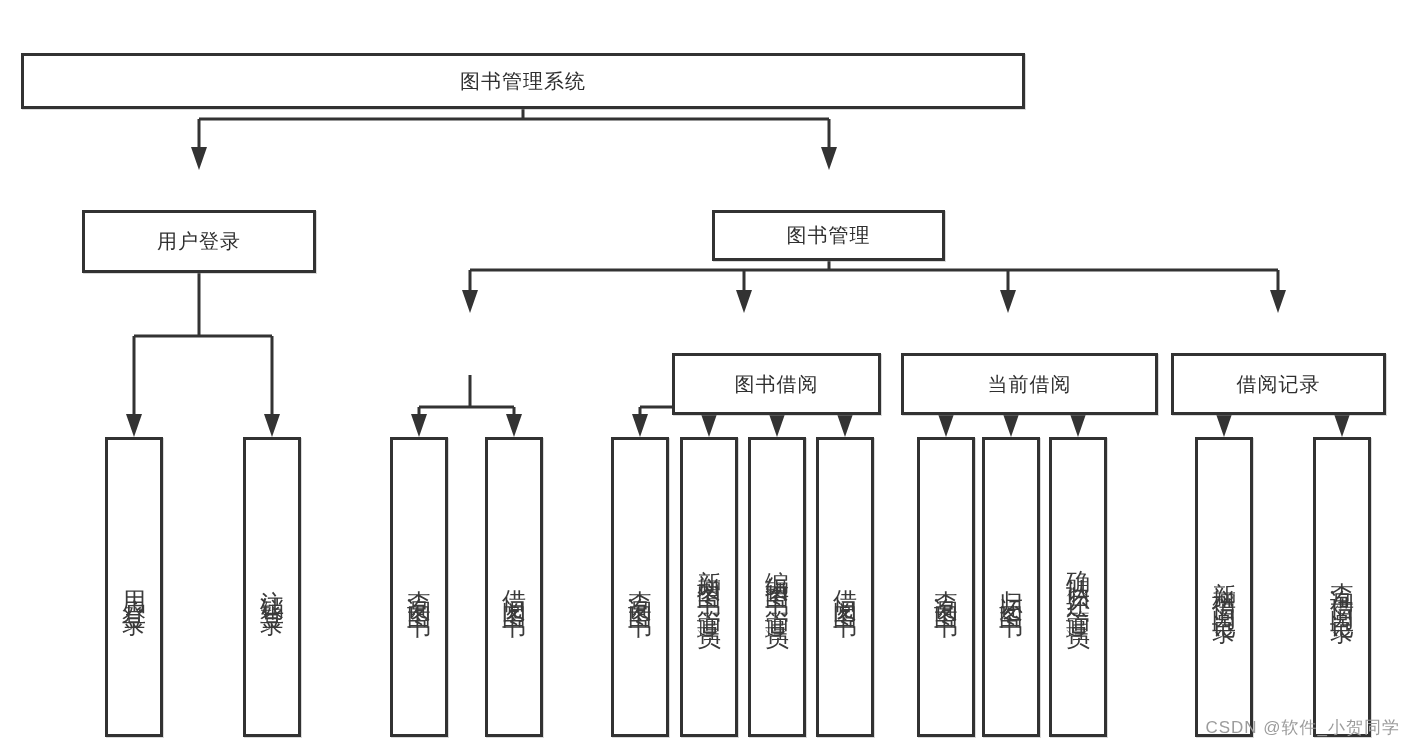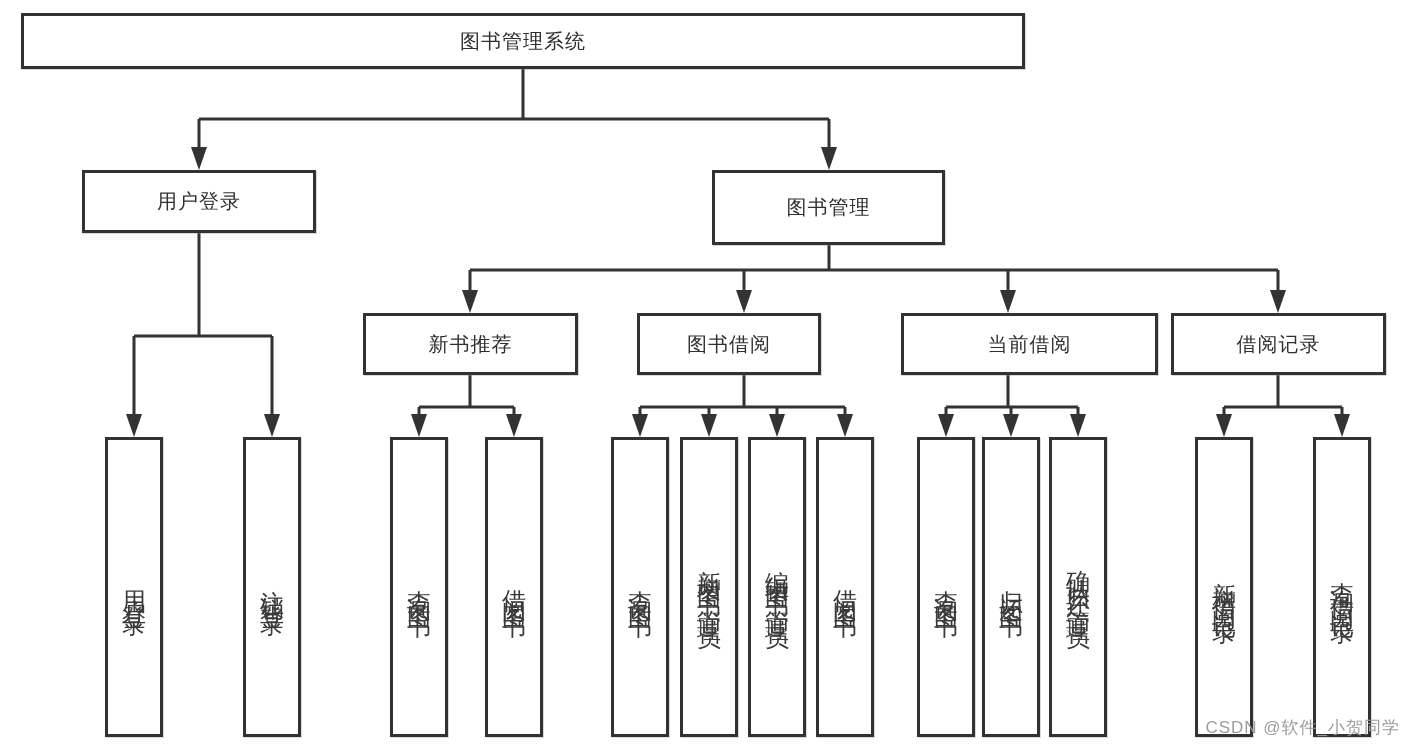--- a/index.html
+++ b/index.html
@@ -33,20 +33,21 @@
     display: flex;
     align-items: center;
     justify-content: center;
     color: #2f2f2f;
     box-shadow: 1px 1px 0 rgba(150,150,150,0.35);
   }
   .node.h {
     font-size: 20px;
     letter-spacing: 1px;
     white-space: nowrap;
+    margin-top: 40px;
   }
   .node.v .vtext {
     writing-mode: vertical-rl;
     text-orientation: mixed;
     font-size: 24px;
     letter-spacing: 8px;
     line-height: 1;
     white-space: nowrap;
     color: #3a3a3a;
   }
@@ -110,28 +111,25 @@
     </g>
   </svg>
 
   <div class="node h" style="left:21px; top:13px; width:1004px; height:56px;">
     <span>图书管理系统</span>
   </div>
 
   <div class="node h" style="left:82px; top:170px; width:234px; height:63px;">
     <span>用户登录</span>
   </div>
-  <div class="node h" style="left:712px; top:170px; width:233px; height:75px;">
+  <div class="node h" style="left:712px; top:170px; width:233px; height:51px;">
     <span>图书管理</span>
   </div>
 
-  <div class="node h" style="left:363px; top:313px; width:215px; height:62px;">
-    <span>新书推荐</span>
-  </div>
-  <div class="node h" style="left:637px; top:313px; width:184px; height:62px;">
+  <div class="node h" style="left:672px; top:313px; width:209px; height:62px;">
     <span>图书借阅</span>
   </div>
   <div class="node h" style="left:901px; top:313px; width:257px; height:62px;">
     <span>当前借阅</span>
   </div>
   <div class="node h" style="left:1171px; top:313px; width:215px; height:62px;">
     <span>借阅记录</span>
   </div>
 
   <div class="node v" style="left:105px; top:437px; width:58px; height:300px;">

